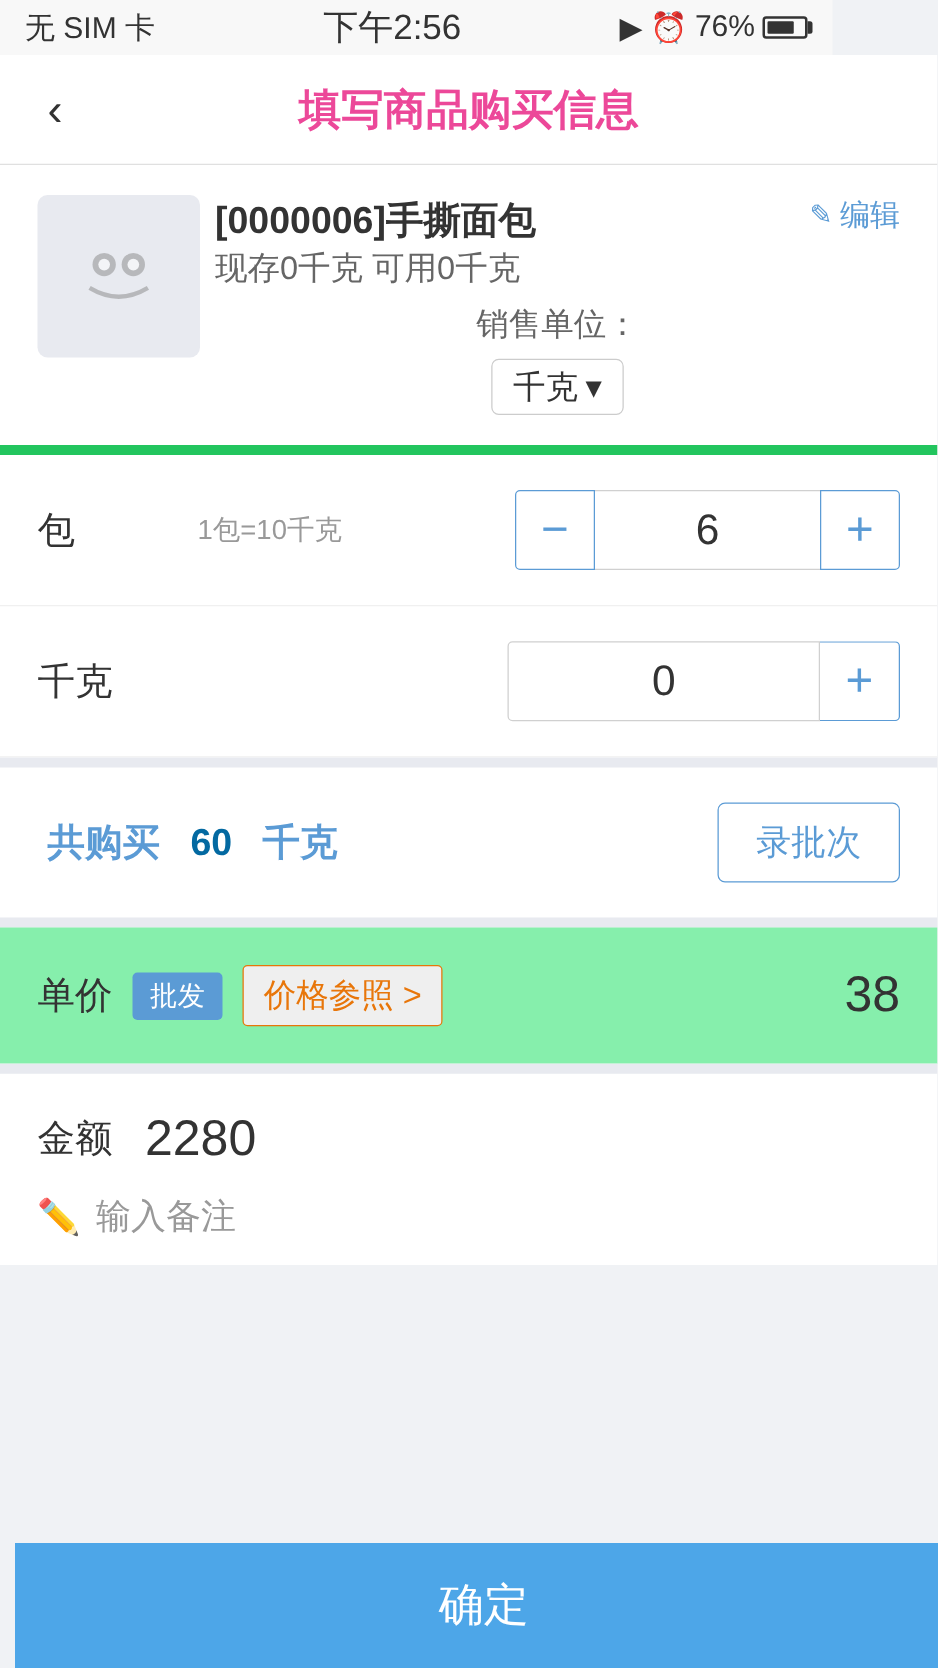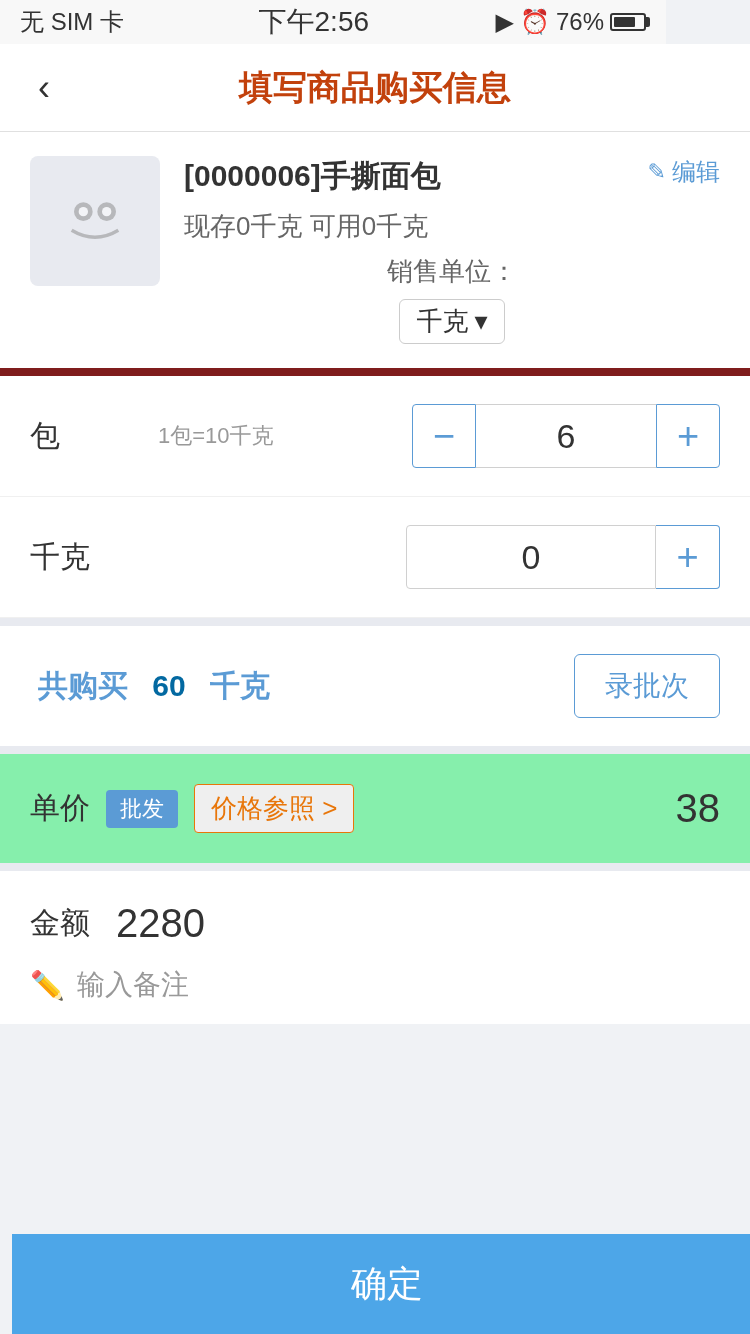--- a/index.html
+++ b/index.html
@@ -44,50 +44,50 @@
       position: absolute;
       left: 28px;
       font-size: 36px;
       color: #333;
       cursor: pointer;
       padding: 10px;
     }
     .nav-title {
       font-size: 34px;
       font-weight: 600;
-      color: #c2410c;
+      color: #ec4899;
     }
 
     
     .product-card {
       background: #fff;
       padding: 24px 30px;
       margin-top: 0;
       display: flex;
       align-items: flex-start;
-      gap: 24px;
-      border-bottom: 8px solid #7f1d1d;
+      gap: 12px;
+      border-bottom: 8px solid #22c55e;
     }
     .product-img {
       width: 130px;
       height: 130px;
       background: #e8eaf0;
       border-radius: 8px;
       display: flex;
       align-items: center;
       justify-content: center;
       flex-shrink: 0;
     }
     .product-img svg { width: 70px; height: 70px; opacity: 0.5; }
     .product-info { flex: 1; }
     .product-header { display: flex; justify-content: space-between; align-items: flex-start; }
     .product-name { font-size: 30px; font-weight: 600; color: #333; }
     .edit-btn { font-size: 24px; color: #5b9bd5; display: flex; align-items: center; gap: 6px; white-space: nowrap; }
     .edit-icon { font-size: 22px; }
-    .product-stock { font-size: 26px; color: #666; margin-top: 12px; }
+    .product-stock { font-size: 26px; color: #666; }
     .product-unit { font-size: 26px; color: #666; margin-top: 10px; display: flex; align-items: center; gap: 10px; flex-direction: column; }
     .unit-select {
       border: 1px solid #ccc;
       border-radius: 6px;
       padding: 4px 16px;
       font-size: 26px;
       color: #333;
       background: #fff;
       display: flex;
       align-items: center;

